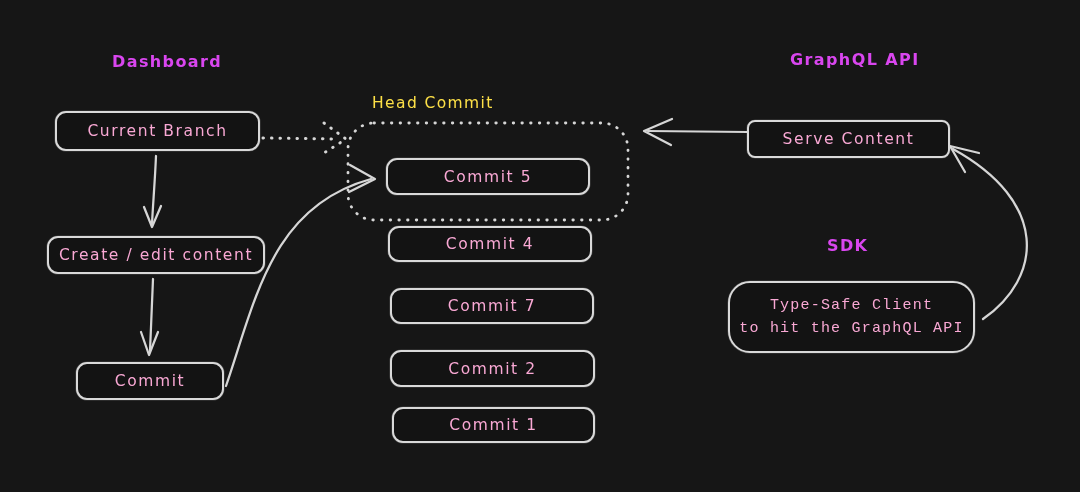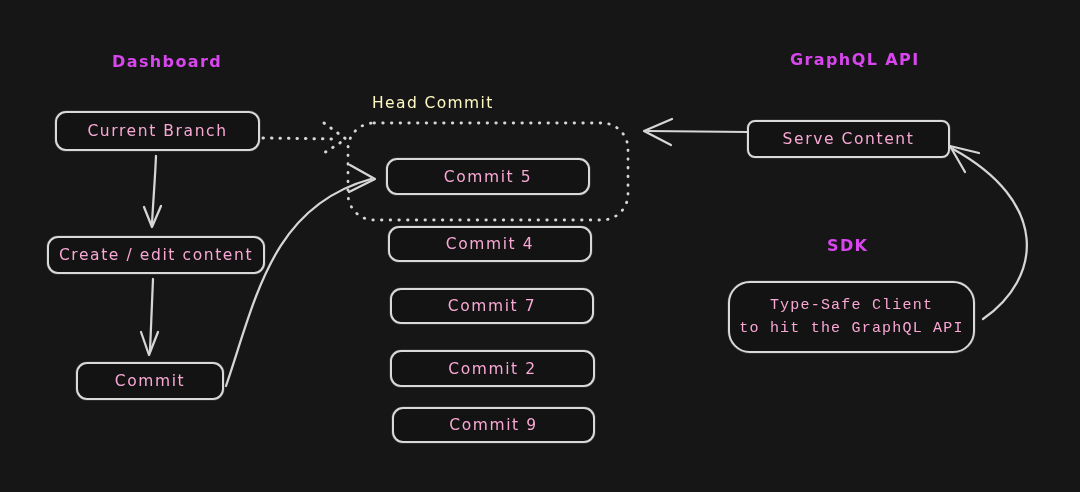--- a/index.html
+++ b/index.html
@@ -36,21 +36,21 @@
   }
   .section-label {
     position: absolute;
     color: #d946ef;
     font-size: 16px;
     font-weight: bold;
     letter-spacing: 1.4px;
   }
   .group-label {
     position: absolute;
-    color: #fef9c3;
+    color: #fde047;
     font-size: 15.5px;
     letter-spacing: 1.4px;
   }
   .two-line {
     flex-direction: column;
     line-height: 1.55;
     font-size: 15px;
     letter-spacing: 1.2px;
     text-align: center;
   }
@@ -125,21 +125,21 @@
   <div class="node" id="commit">Commit</div>
 
   <div class="node" id="commit-5">Commit 5</div>
 
   <div class="node" id="commit-4">Commit 4</div>
 
   <div class="node" id="commit-3">Commit 7</div>
 
   <div class="node" id="commit-2">Commit 2</div>
 
-  <div class="node" id="commit-1">Commit 9</div>
+  <div class="node" id="commit-1">Commit 1</div>
 
   <div class="node" id="serve-content">Serve Content</div>
 
   <div class="node two-line" id="type-safe-client">
     <span>Type-Safe Client</span>
     <span>to hit the GraphQL API</span>
   </div>
 
 </div>
 

